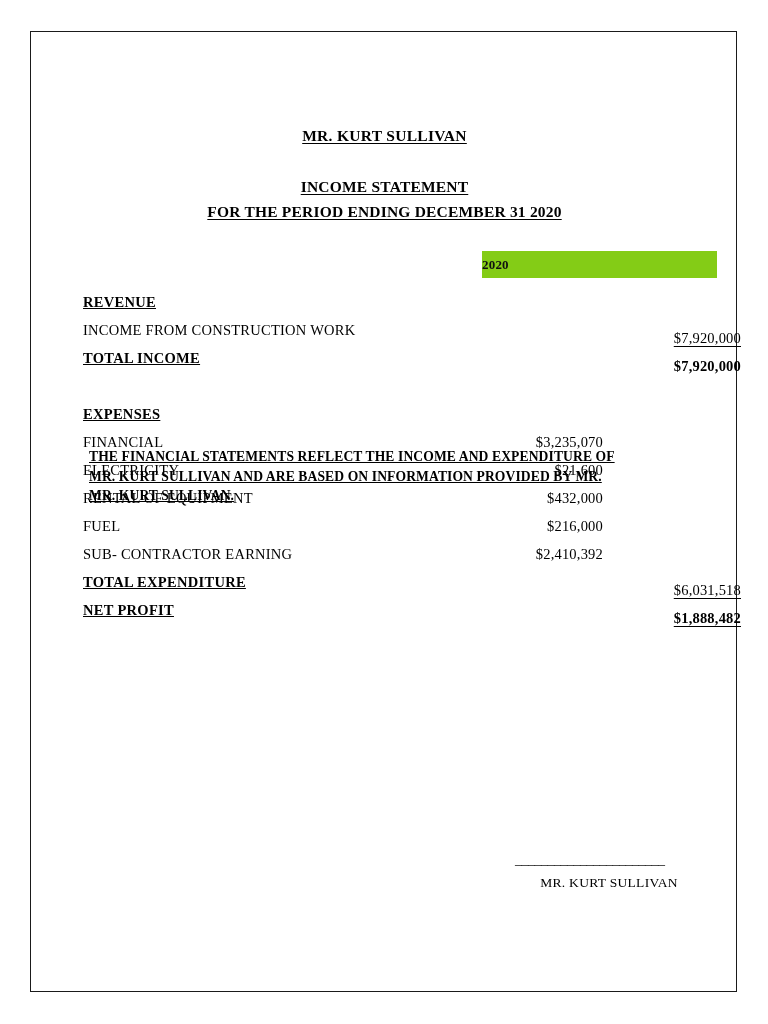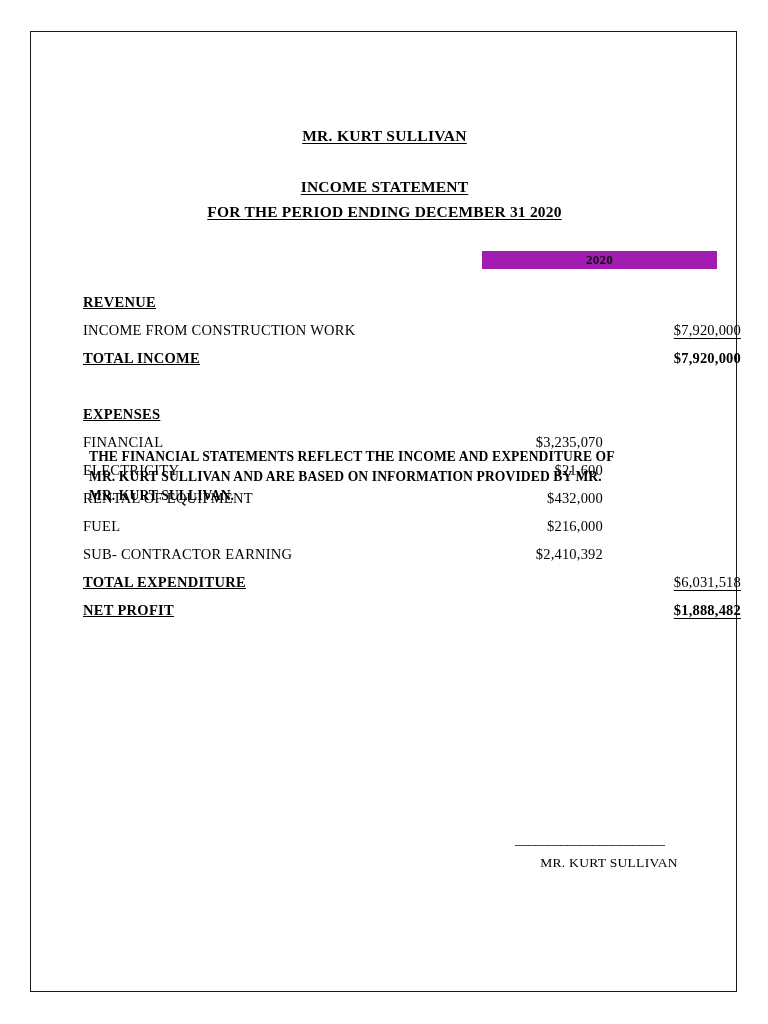--- a/index.html
+++ b/index.html
@@ -68,25 +68,25 @@
     text-underline-offset: 2px;
     margin-top: 31px;
   }
 
   
   .year-bar {
     position: absolute;
     left: 451px;
     top: 219px;
     width: 235px;
-    height: 18px;
-    background: #a21caf;
+    height: 27px;
+    background: #84cc16;
     display: flex;
     align-items: center;
-    justify-content: center;
+    justify-content: flex-start;
   }
   .year-label {
     font-weight: bold;
     font-size: 13px;
     color: #101010;
     letter-spacing: 0.2px;
   }
 
   
   .statement {
@@ -123,21 +123,21 @@
     top: 0;
     width: 140px;
     text-align: right;
     font-size: 14.5px;
     letter-spacing: 0.2px;
   }
   
   .amount-right {
     position: absolute;
     left: 520px;
-    top: 0;
+    top: 8px;
     width: 138px;
     text-align: right;
     font-size: 14.5px;
     letter-spacing: 0.2px;
   }
   .amount-right.bold,
   .amount-mid.bold {
     font-weight: bold;
   }
   .underline-val {
@@ -151,27 +151,28 @@
     left: 58px;
     top: 415px;
     width: 600px;
     font-weight: bold;
     font-size: 13.6px;
     line-height: 1.45;
     letter-spacing: 0.1px;
   }
   .footnote div {
     white-space: nowrap;
+    text-decoration: underline;
   }
 
   
   .signature {
     position: absolute;
     left: 478px;
-    top: 800px;
+    top: 820px;
     width: 200px;
     text-align: center;
   }
   .sig-line {
     font-size: 14px;
     letter-spacing: -0.5px;
     color: #111;
     height: 18px;
     overflow: hidden;
     text-align: left;

